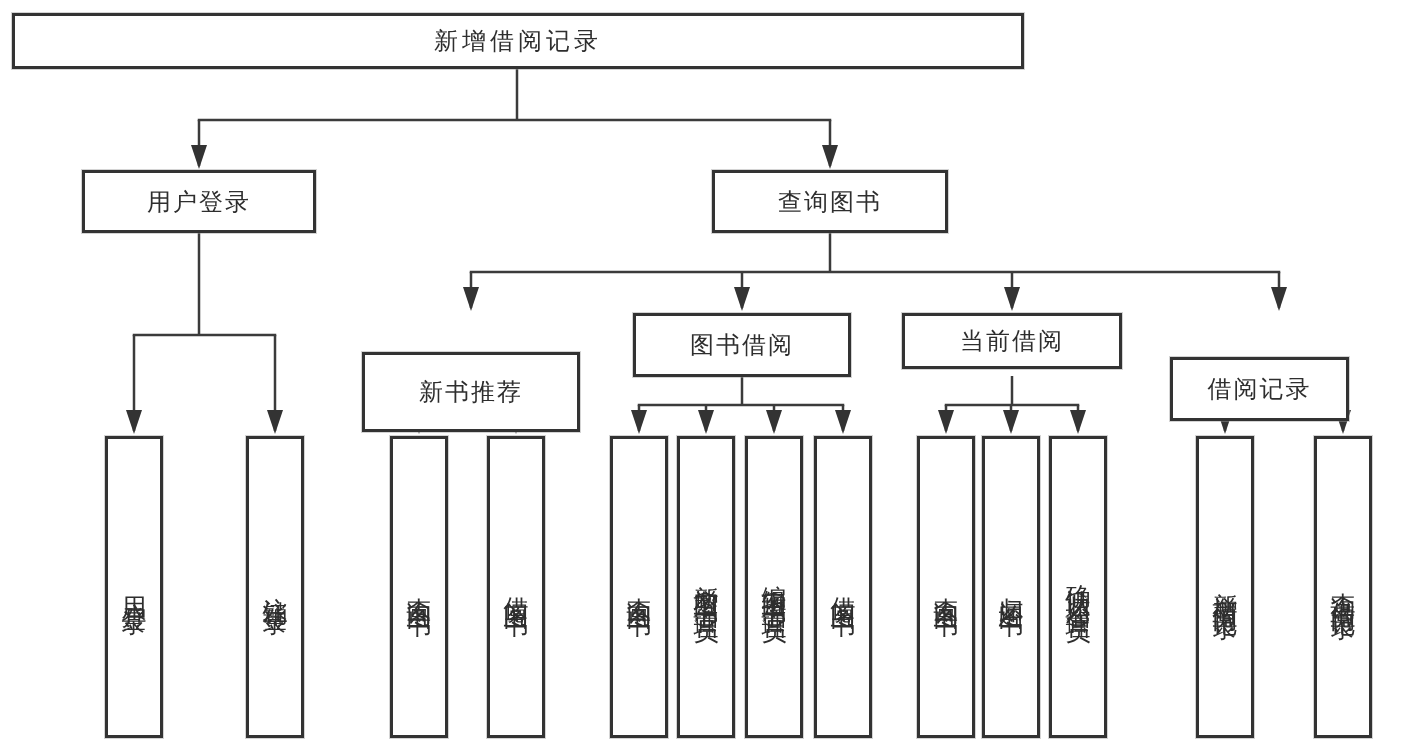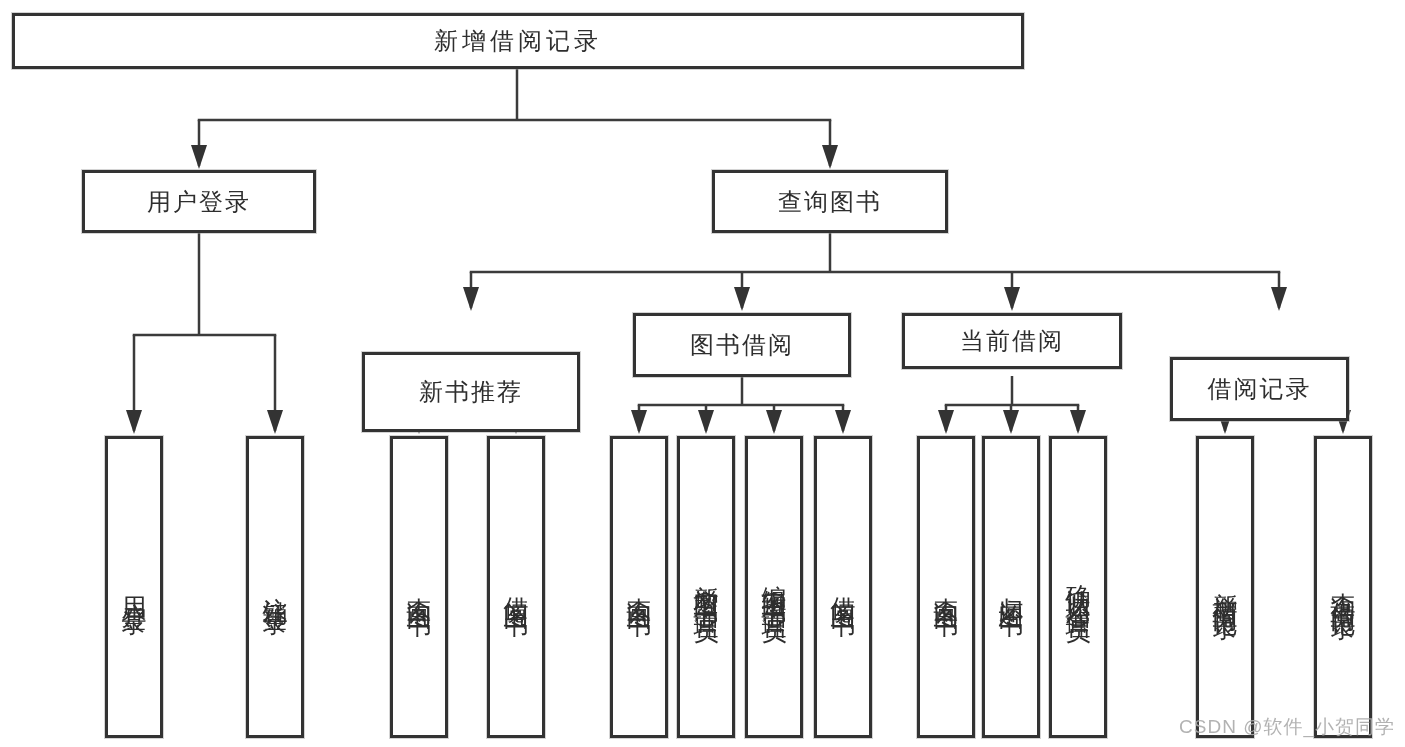--- a/index.html
+++ b/index.html
@@ -148,14 +148,13 @@
     <span class="lbl">确认归还（管理员）</span>
   </div>
 
   <div class="node leaf" style="left:1196px;">
     <span class="lbl">新增借阅记录</span>
   </div>
   <div class="node leaf" style="left:1314px;">
     <span class="lbl">查询借阅记录</span>
   </div>
 
-  <div class="watermark">CSDN @软件_小贺同学</div>
 </div>
 
 </body></html>

